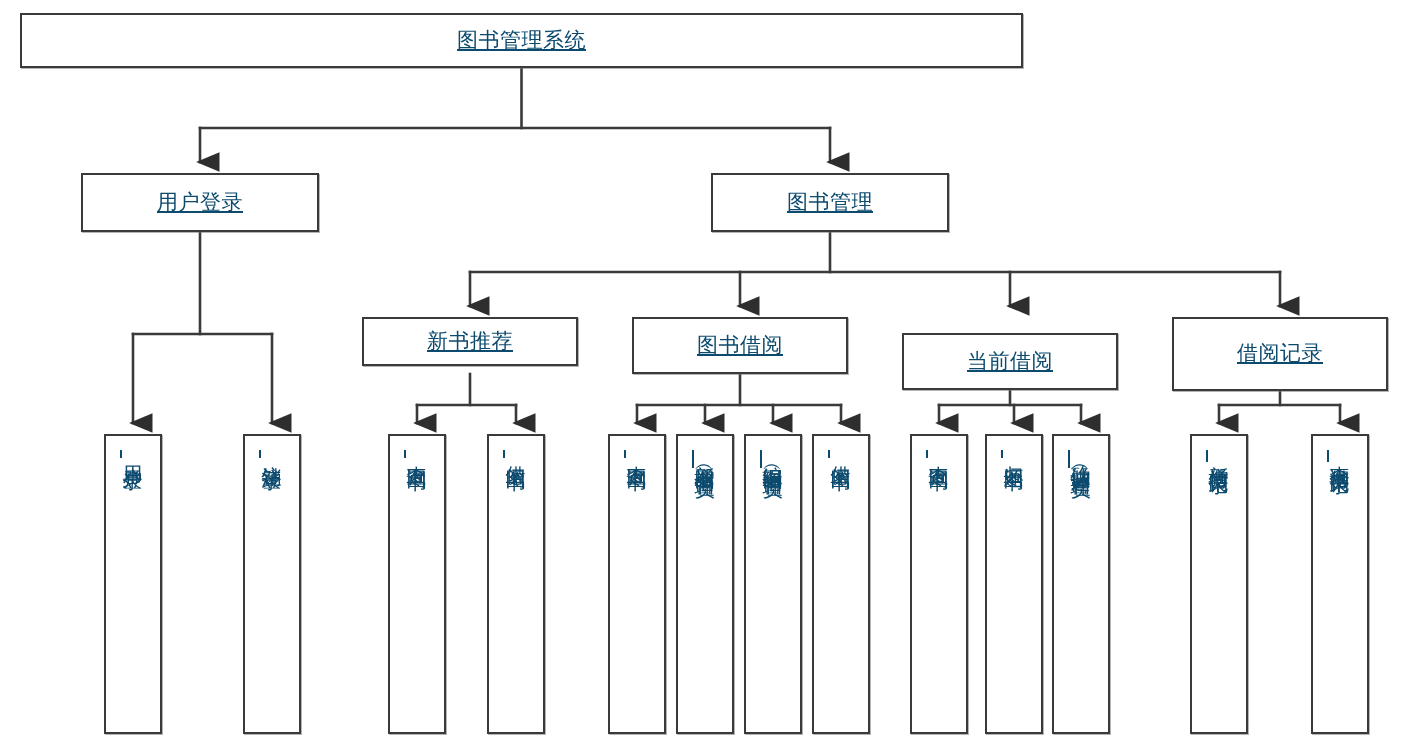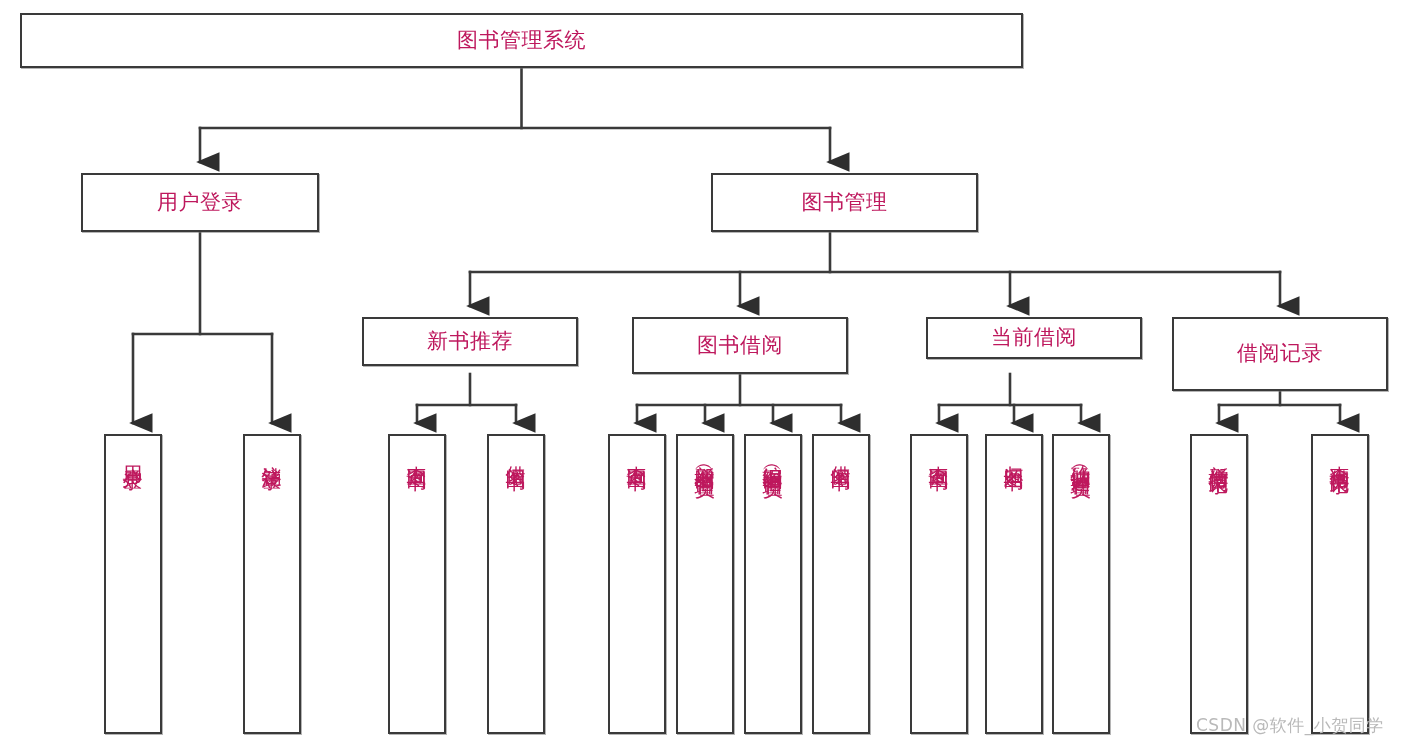--- a/index.html
+++ b/index.html
@@ -34,23 +34,24 @@
     border: 2px solid #3a3a3a;
     display: flex;
     align-items: center;
     justify-content: center;
     box-shadow: 1px 1px 0 rgba(120,120,120,0.55);
   }
   .node .label {
     font-size: 21px;
     line-height: 1.22;
     letter-spacing: 0.5px;
-    color: #be185d;
+    color: #0c4a6e;
     text-align: center;
     white-space: nowrap;
+    text-decoration: underline;
   }
   .node.vertical {
     align-items: flex-start;
     padding-top: 14px;
   }
   .node.vertical .label {
     writing-mode: vertical-rl;
     text-orientation: upright;
     white-space: nowrap;
     letter-spacing: 2px;
@@ -113,30 +114,30 @@
       </g>
   </svg>
 
   <div id="node-layer">
       <div class="node" style="left: 20px; top: 13px; width: 1003px; height: 55px;">
         <span class="label">图书管理系统</span>
       </div>
       <div class="node" style="left: 81px; top: 173px; width: 238px; height: 59px;">
         <span class="label">用户登录</span>
       </div>
-      <div class="node" style="left: 711px; top: 173px; width: 267px; height: 59px;">
+      <div class="node" style="left: 711px; top: 173px; width: 238px; height: 59px;">
         <span class="label">图书管理</span>
       </div>
       <div class="node" style="left: 362px; top: 317px; width: 216px; height: 49px;">
         <span class="label">新书推荐</span>
       </div>
       <div class="node" style="left: 632px; top: 317px; width: 216px; height: 57px;">
         <span class="label">图书借阅</span>
       </div>
-      <div class="node" style="left: 902px; top: 317px; width: 216px; height: 42px; margin-left: 24px;">
+      <div class="node" style="left: 902px; top: 333px; width: 216px; height: 57px;">
         <span class="label">当前借阅</span>
       </div>
       <div class="node" style="left: 1172px; top: 317px; width: 216px; height: 74px;">
         <span class="label">借阅记录</span>
       </div>
       <div class="node vertical" style="left: 104px; top: 434px; width: 58px; height: 300px;">
         <span class="label">用户登录</span>
       </div>
       <div class="node vertical" style="left: 243px; top: 434px; width: 58px; height: 300px;">
         <span class="label">注销登录</span>
@@ -169,15 +170,14 @@
         <span class="label">确认归还（管理员）</span>
       </div>
       <div class="node vertical" style="left: 1190px; top: 434px; width: 58px; height: 300px;">
         <span class="label">新增借阅记录</span>
       </div>
       <div class="node vertical" style="left: 1311px; top: 434px; width: 58px; height: 300px;">
         <span class="label">查询借阅记录</span>
       </div>
     </div>
 
-  <div class="watermark" style="left: 1196px; top: 714px;">CSDN @软件_小贺同学</div>
 
 </div>
 
 </body></html>

